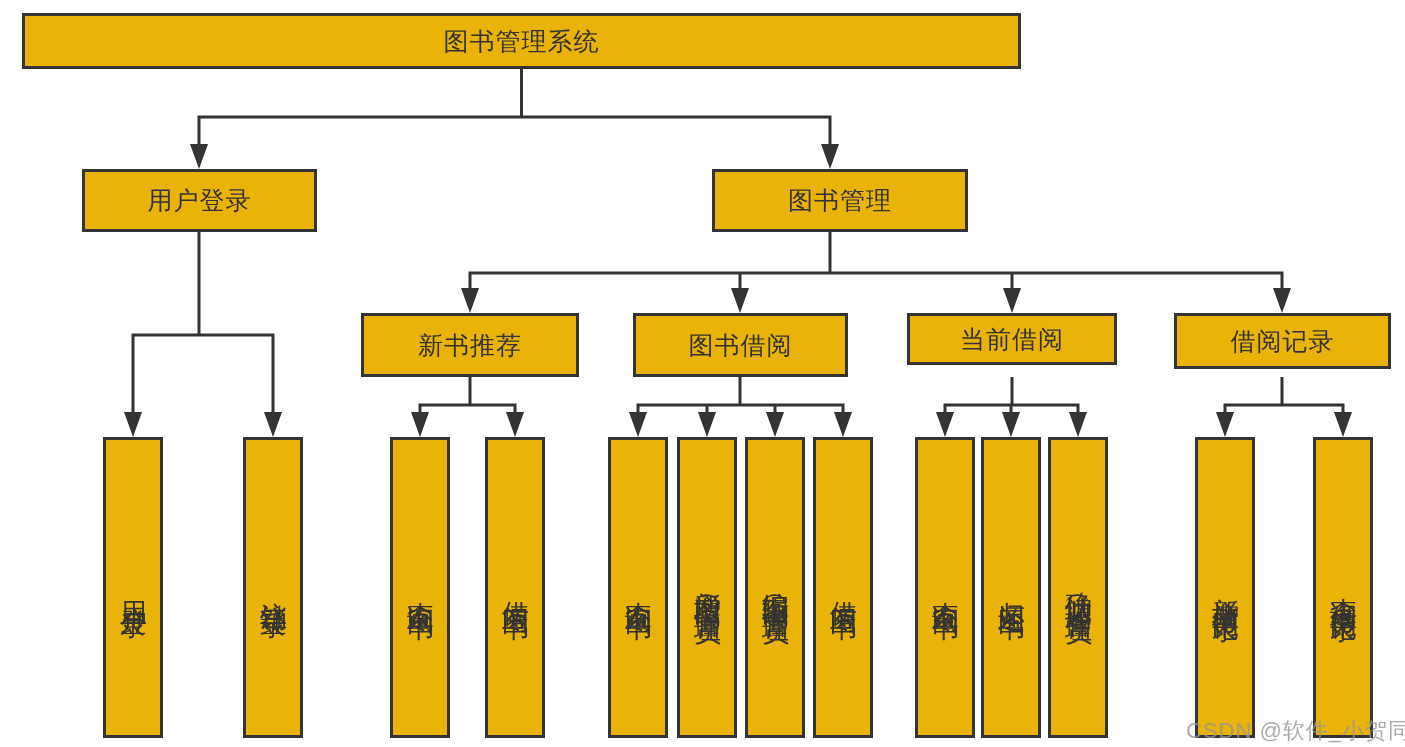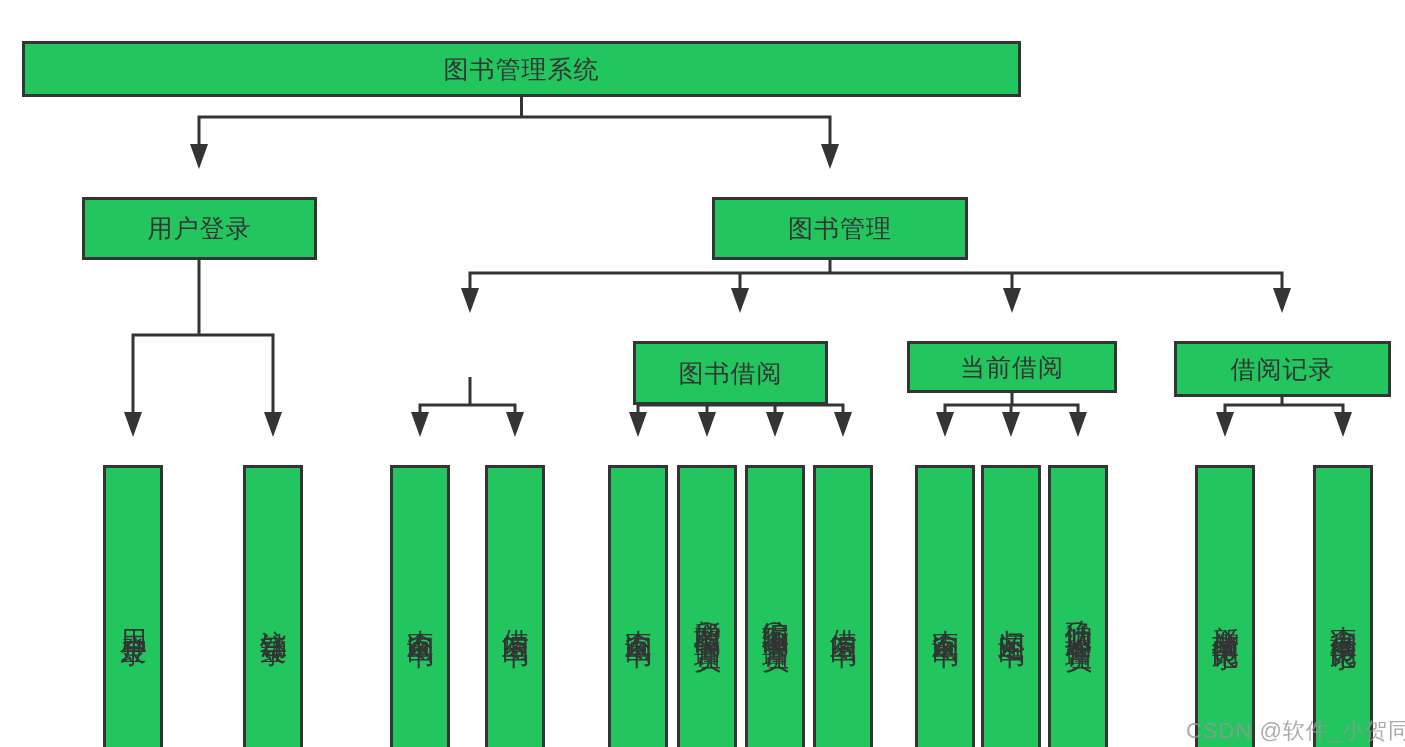--- a/index.html
+++ b/index.html
@@ -13,26 +13,25 @@
   }
   svg.connectors {
     position: absolute;
     left: 0; top: 0;
     width: 1405px; height: 747px;
   }
   .node {
     position: absolute;
     box-sizing: border-box;
     border: 3px solid #343434;
-    background: #22c55e;
+    background: #eab308;
     display: flex;
     align-items: center;
     justify-content: center;
     color: #333333;
-    margin-top: 28px;
   }
   .hnode {
     font-size: 25px;
     letter-spacing: 1px;
     white-space: nowrap;
   }
   .vnode span {
     writing-mode: vertical-rl;
     text-orientation: mixed;
     font-size: 27px;
@@ -97,21 +96,22 @@
       M1069 412 L1087 412 L1078 437 Z
       M1216 412 L1234 412 L1225 437 Z
       M1334 412 L1352 412 L1343 437 Z"></path>
   </svg>
 
   <div class="node hnode" style="left:22px; top:13px; width:999px; height:56px">图书管理系统</div>
 
   <div class="node hnode" style="left:82px; top:169px; width:235px; height:63px">用户登录</div>
   <div class="node hnode" style="left:712px; top:169px; width:256px; height:63px">图书管理</div>
 
-  <div class="node hnode" style="left:633px; top:313px; width:195px; height:64px">图书借阅</div>
+  <div class="node hnode" style="left:361px; top:313px; width:218px; height:64px">新书推荐</div>
+  <div class="node hnode" style="left:633px; top:313px; width:215px; height:64px">图书借阅</div>
   <div class="node hnode" style="left:907px; top:313px; width:210px; height:52px">当前借阅</div>
   <div class="node hnode" style="left:1174px; top:313px; width:217px; height:56px">借阅记录</div>
 
   <div class="node vnode" style="left:103px; top:437px; width:60px; height:301px">
     <span>用户登录</span>
   </div>
   <div class="node vnode" style="left:243px; top:437px; width:60px; height:301px">
     <span>注销登录</span>
   </div>
 

